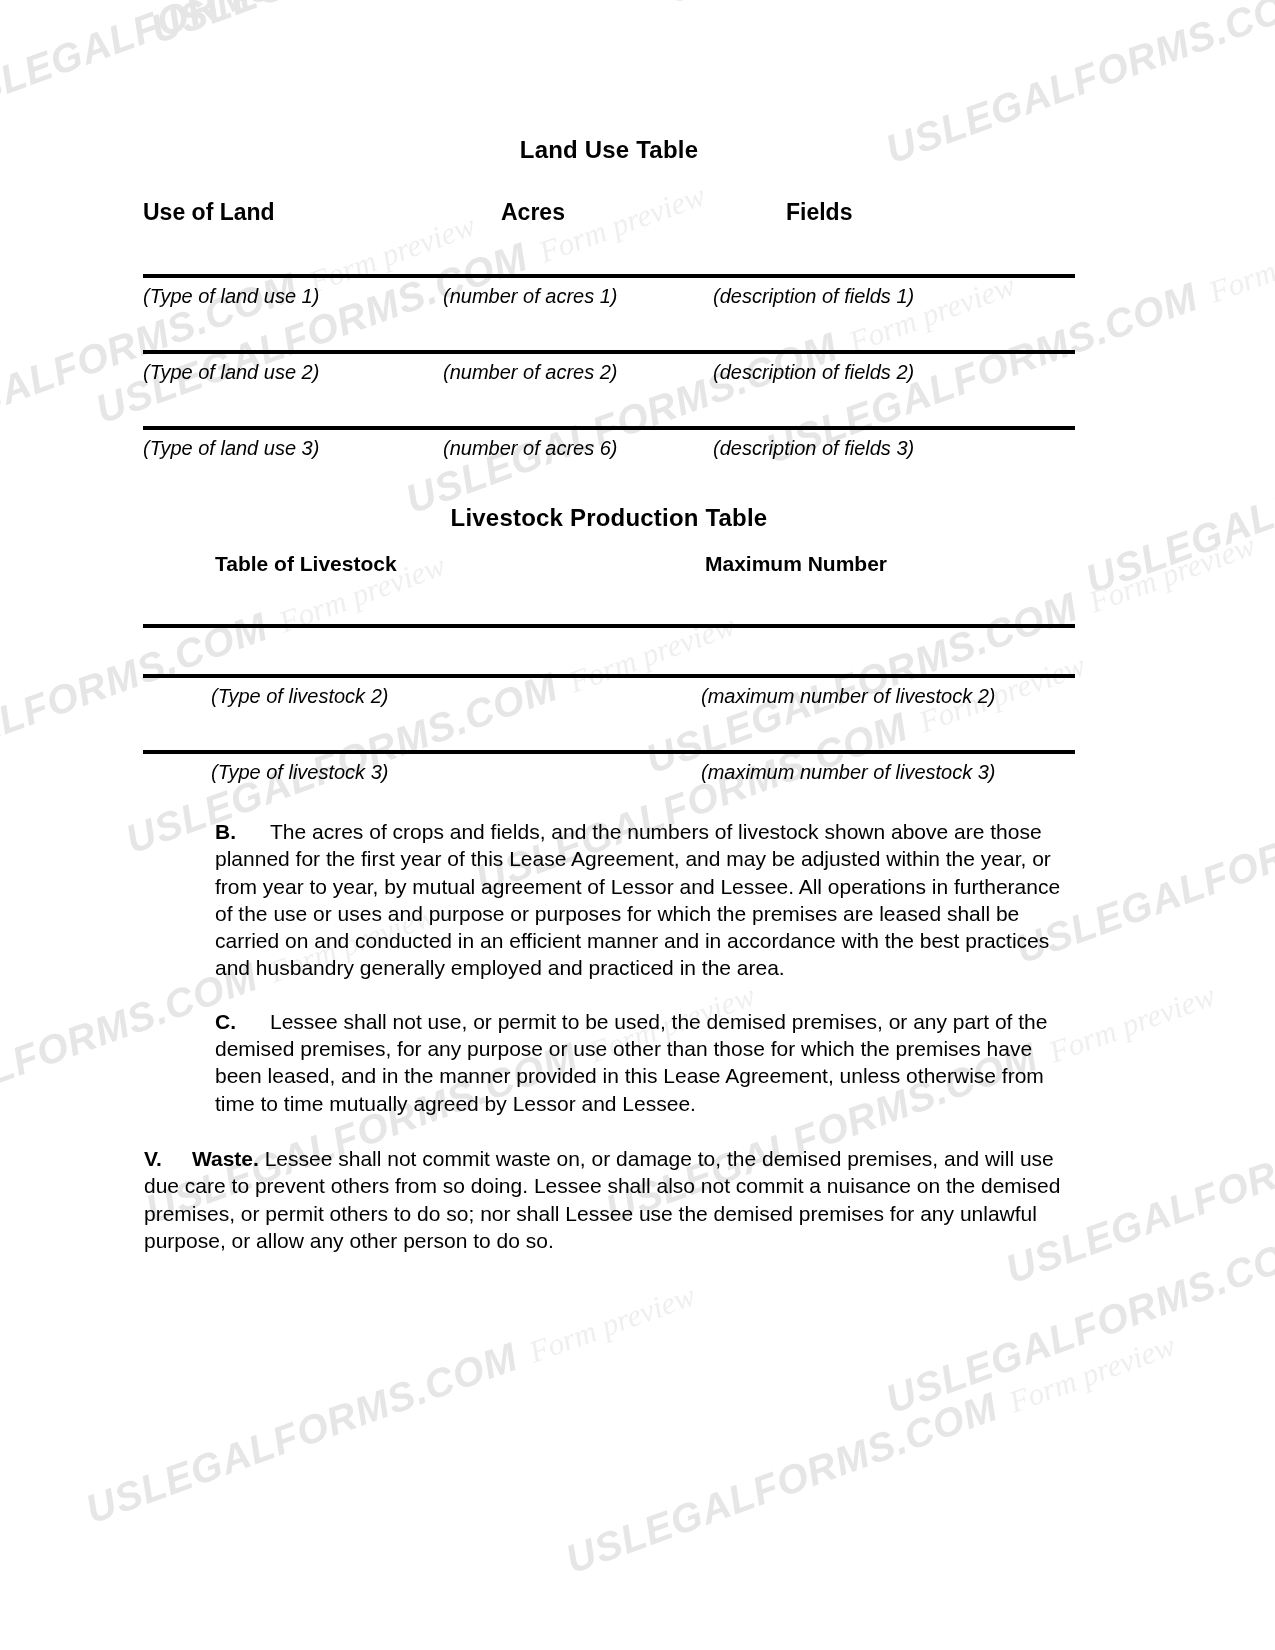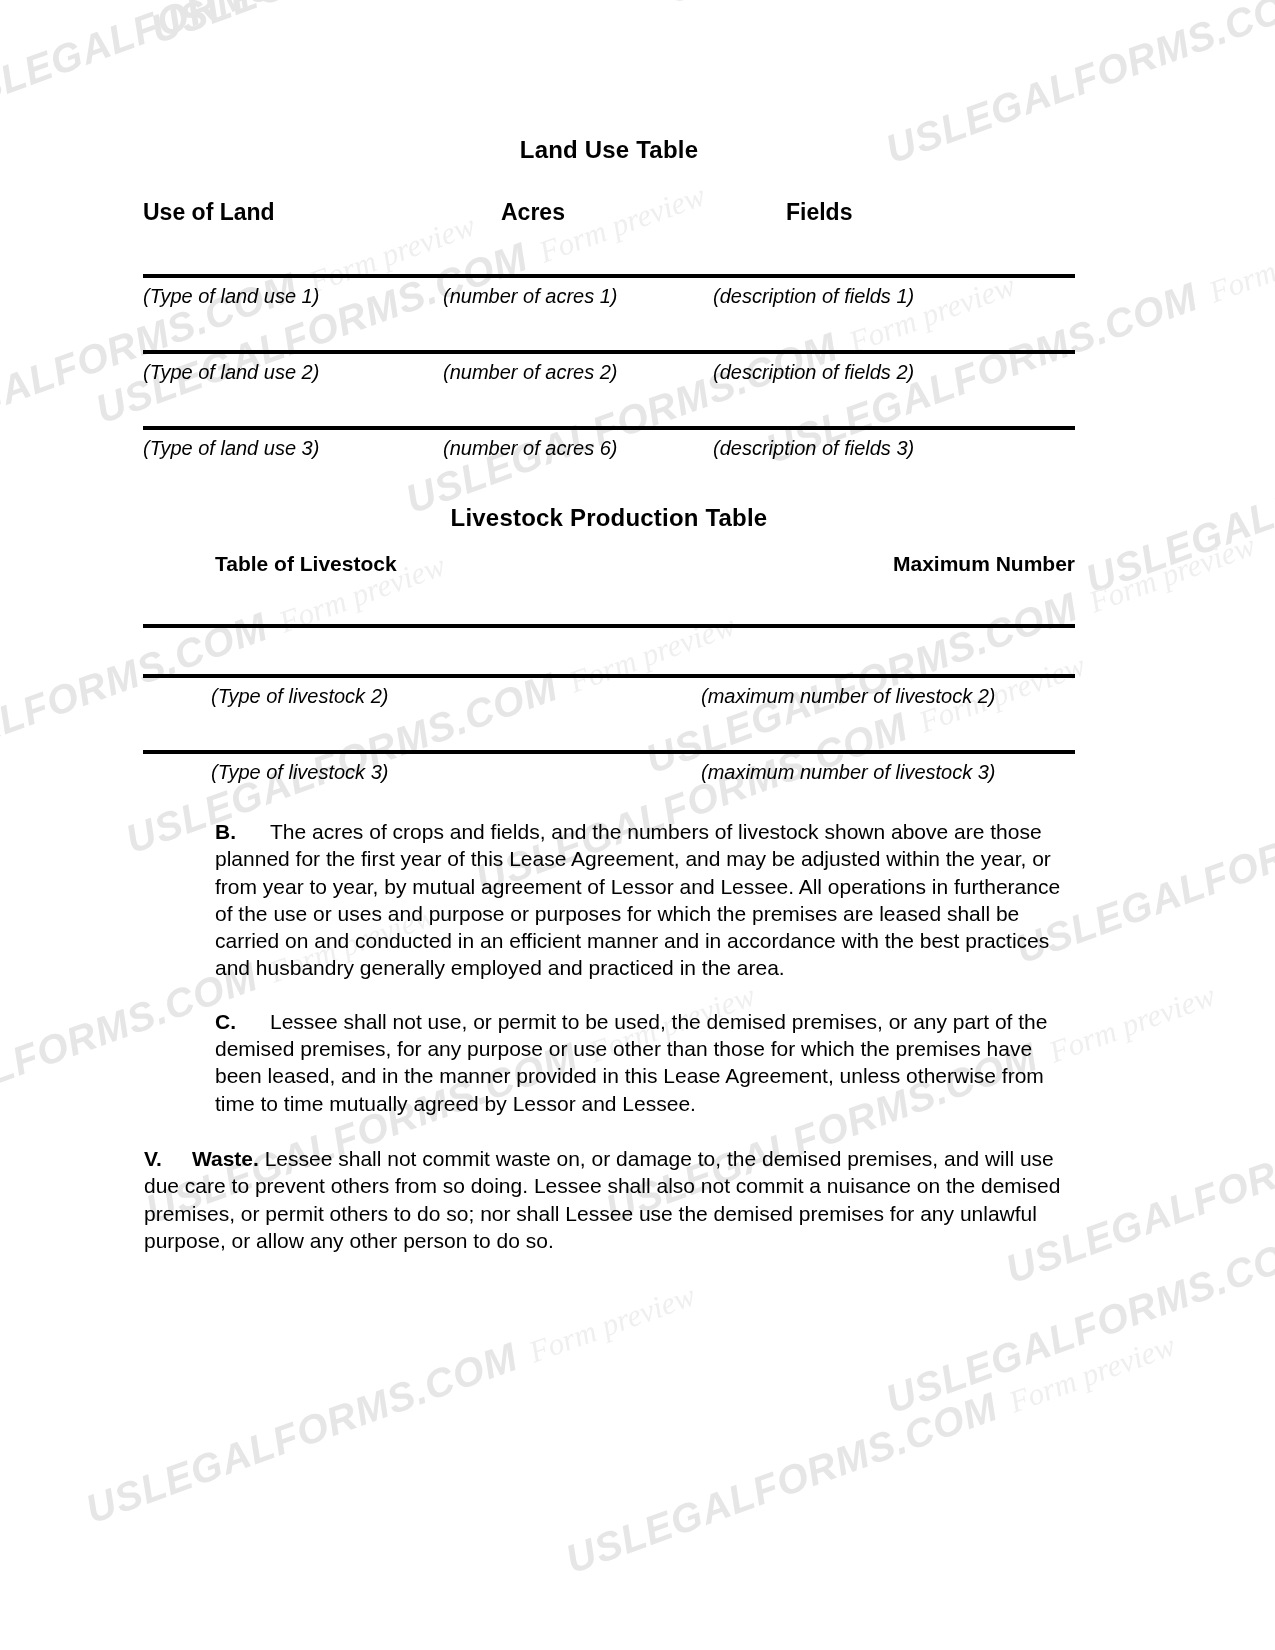--- a/index.html
+++ b/index.html
@@ -114,21 +114,21 @@
   .ls-table col.d2 { width: 442px; }
 
   .ls-head th {
     text-align: left;
     font-weight: bold;
     font-size: 21px;
     padding: 0 0 6px 0;
     vertical-align: bottom;
   }
   .ls-head th.d1i { padding-left: 72px; }
-  .ls-head th.d2i { padding-left: 72px; text-align: right; }
+  .ls-head th.d2i { padding-left: 72px; }
 
   .ls-table td.datacell {
     font-style: italic;
     font-size: 20px;
     padding: 3px 0 0 0;
     vertical-align: top;
     white-space: nowrap;
   }
   .ls-table td.d1i { padding-left: 68px; }
   .ls-table td.d2i { padding-left: 68px; }

